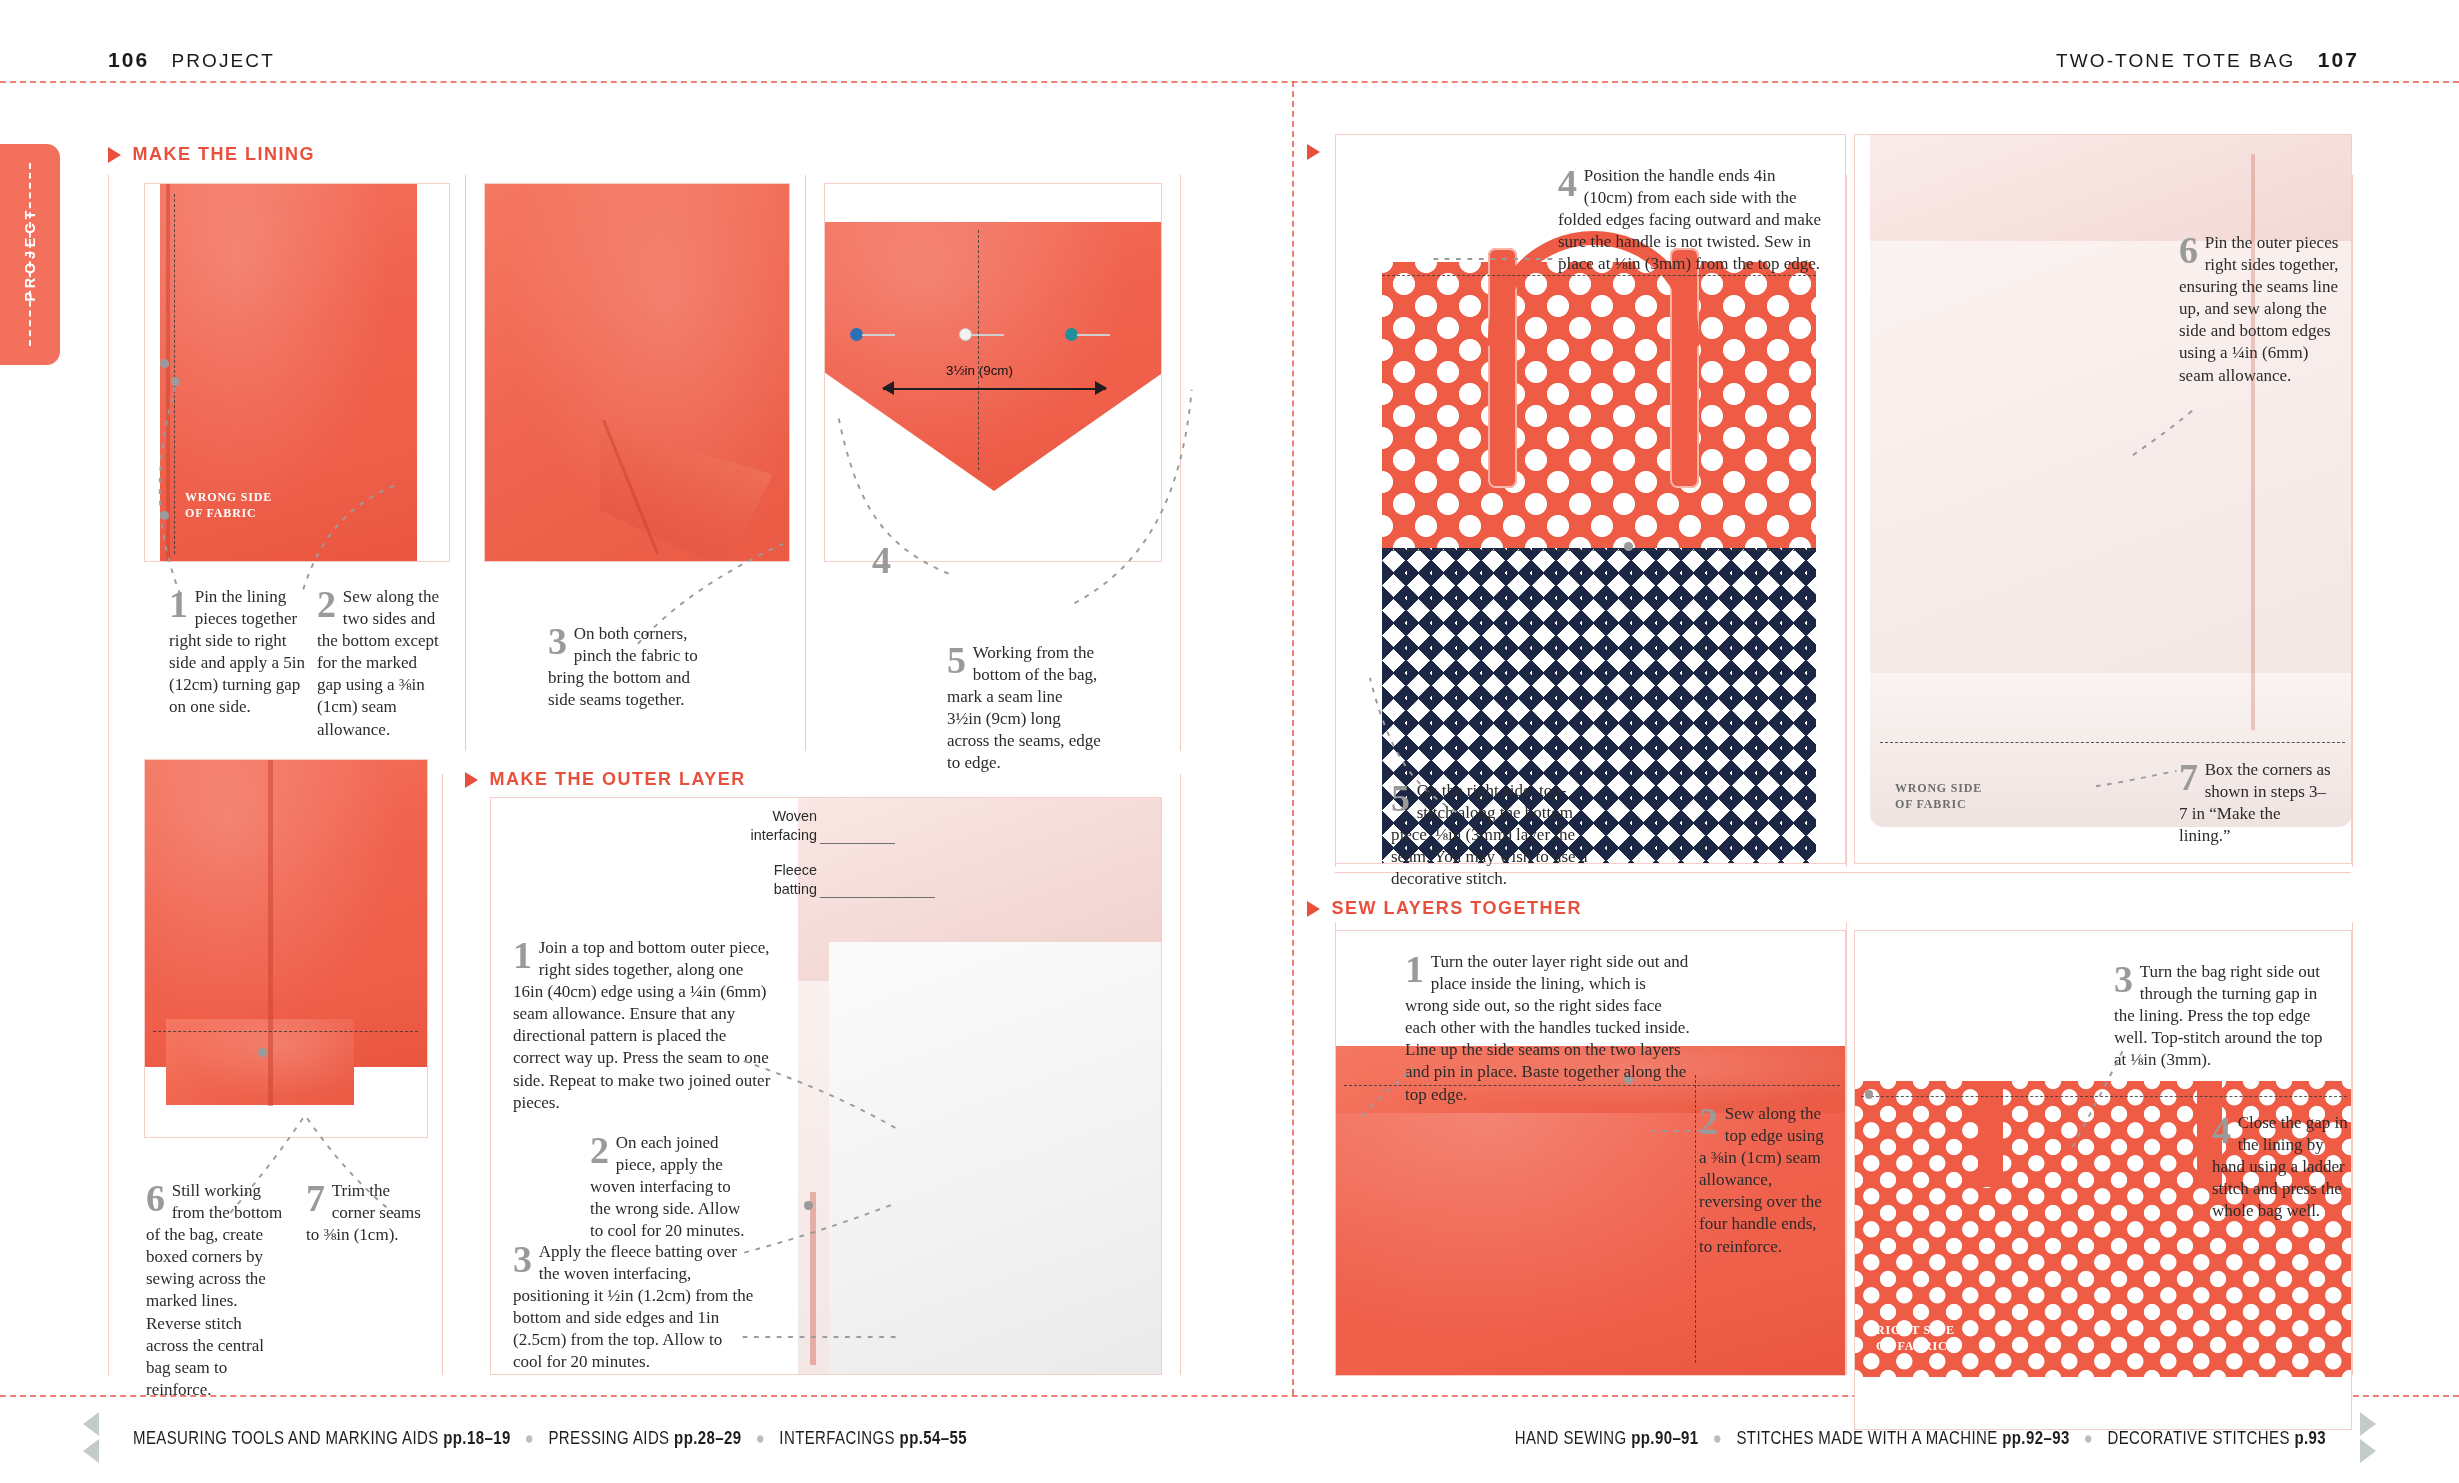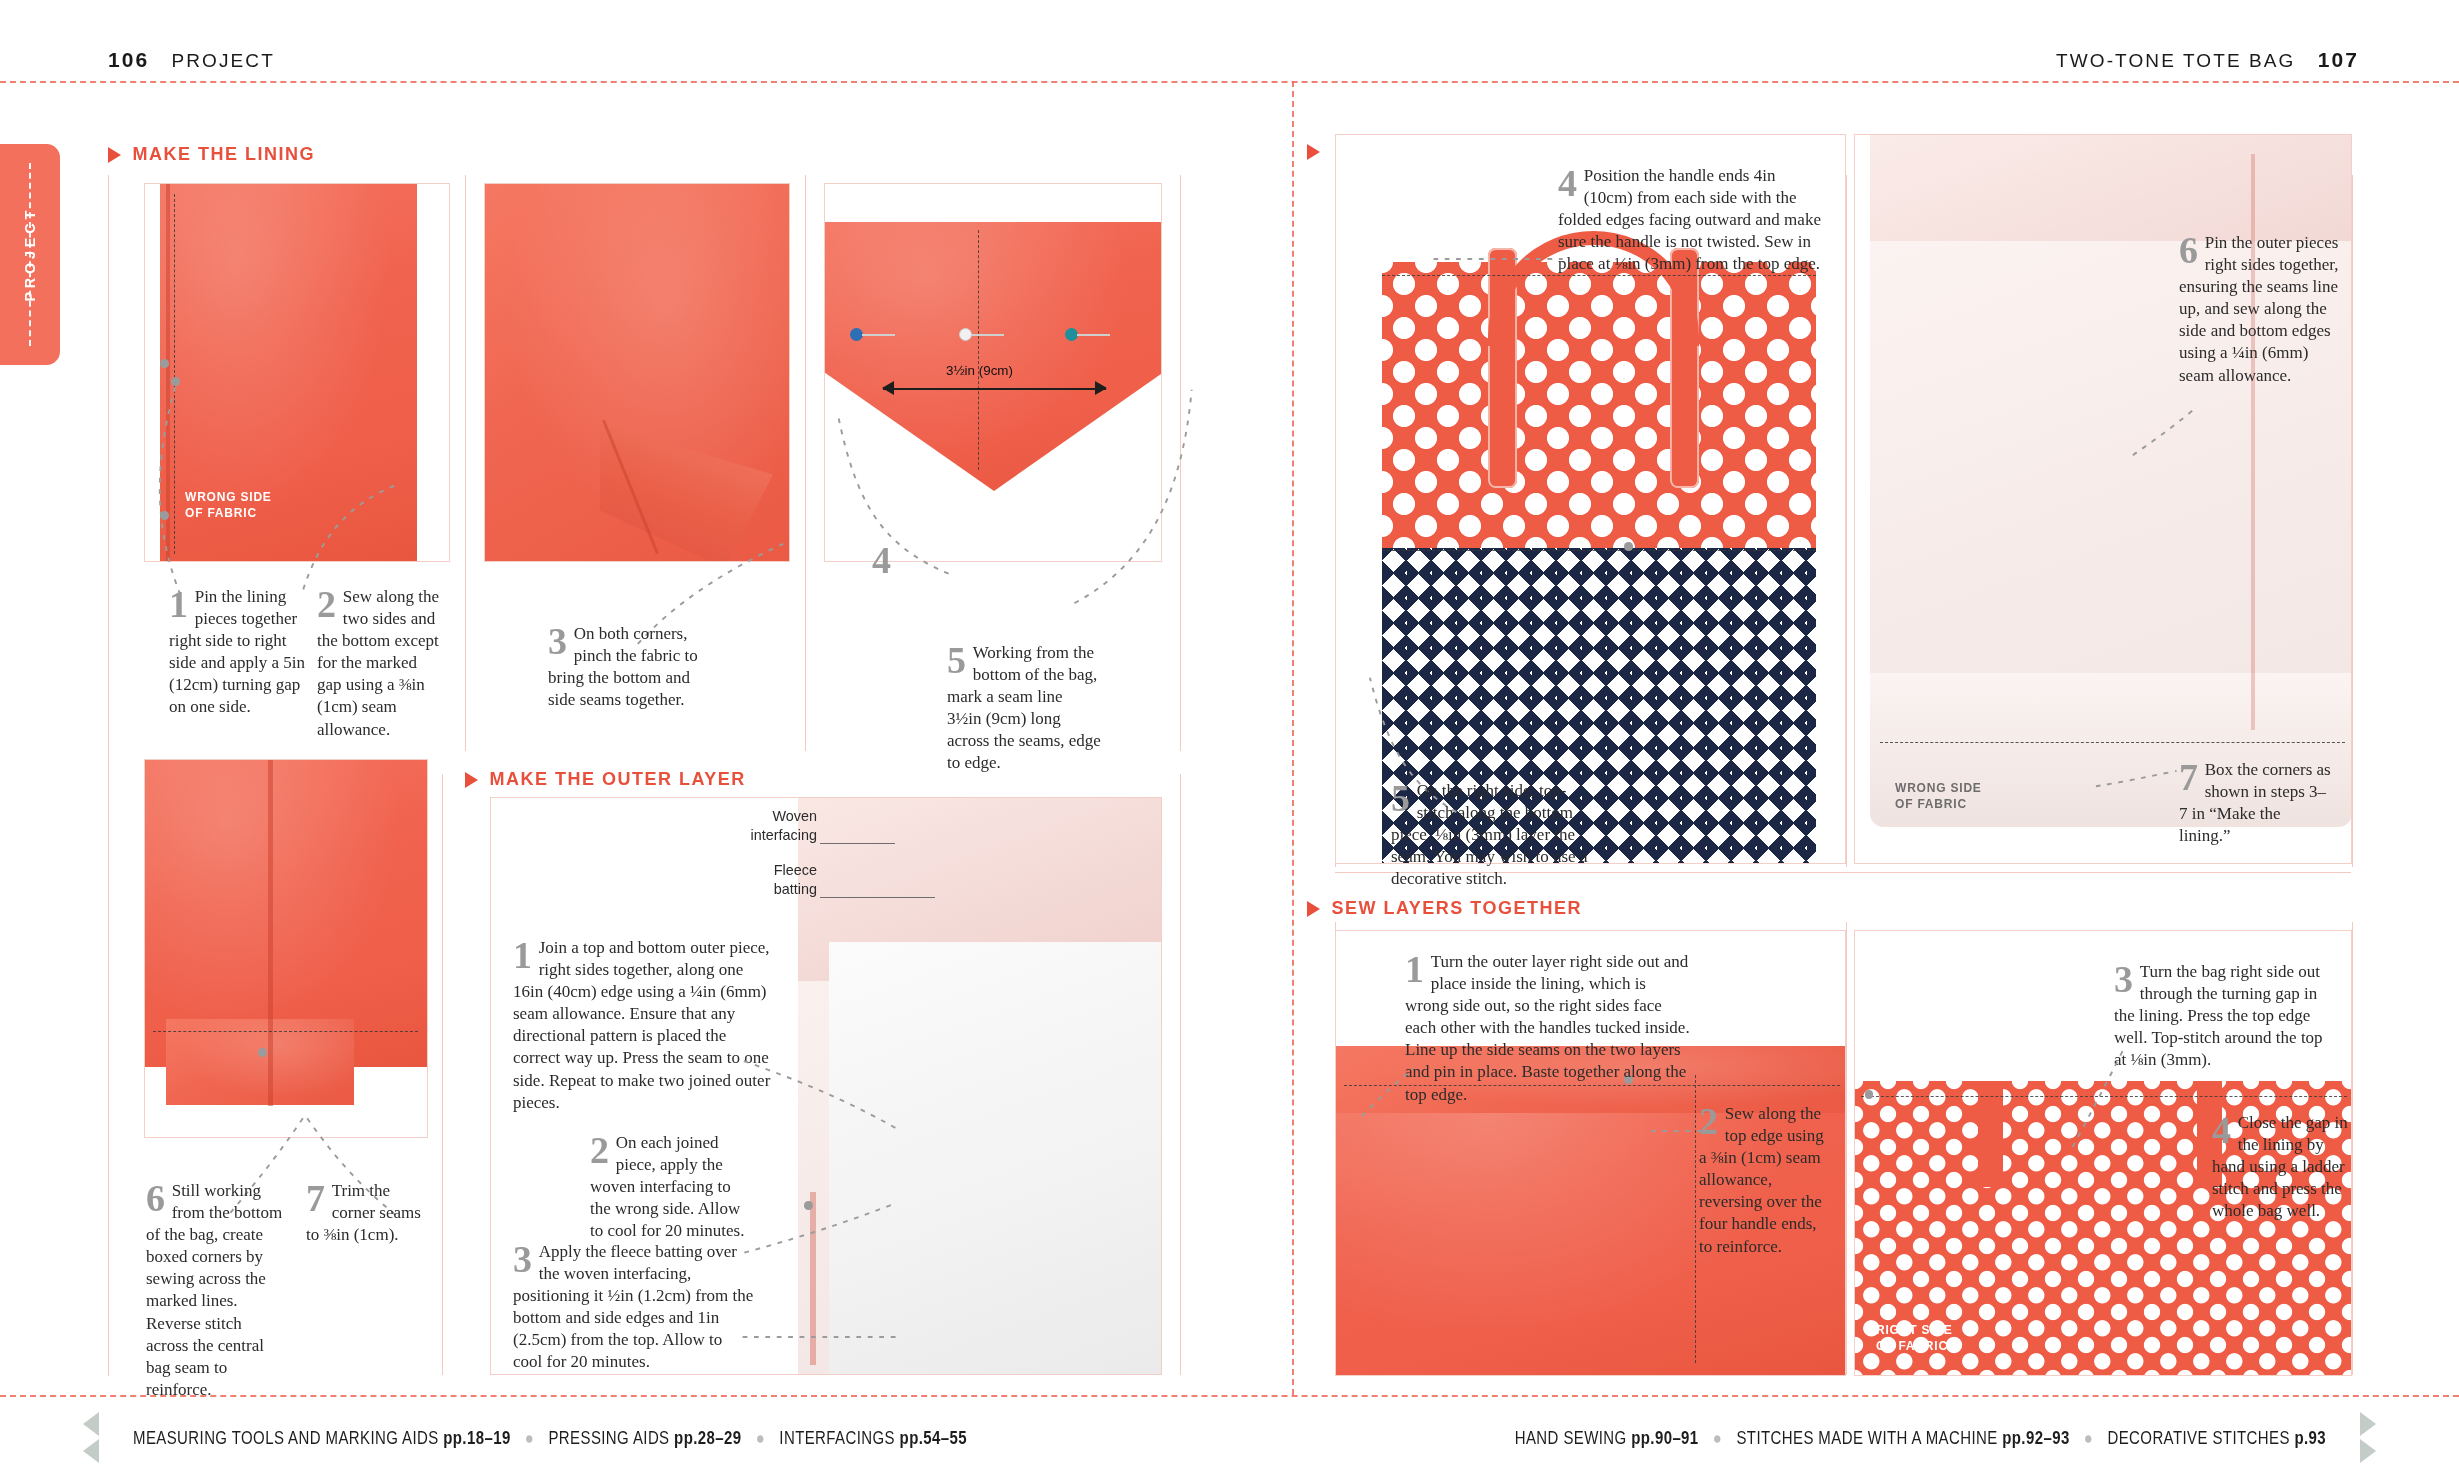--- a/index.html
+++ b/index.html
@@ -120,21 +120,21 @@
   .cap .n {
     float:left; font-size:38px; line-height:.84; font-weight:700;
     color:#9a9a9a; margin:2.9px 6.7px 0 0; font-family:"Liberation Serif", serif;
   }
   .lbl {
     position:absolute; font-family:"Liberation Sans", sans-serif;
     font-size:14.4px; color:#2b2b2b; line-height:1.35; text-align:right;
   }
   .leader { position:absolute; background:#6e6e6e; height:1px; }
   .fabtag {
-    position:absolute; font-family:Liberation Sans, sans-serif;
+    position:absolute; font-family:Liberation Serif, serif;
     font-size:12px; font-weight:700; letter-spacing:0.8px;
     color:#6d6d6d; line-height:1.3;
   }
   .fabtag.onred { color:#ffffff; }
 
   
   .lead { position:absolute; }
   .lead svg { display:block; overflow:visible; }
   .dot { position:absolute; width:8.6px;height:8.6px;border-radius:50%; background:#9b9b9b; }
 
@@ -490,21 +490,21 @@
 <div class="cap" style="left:1699px; top:1103px; width:133px;">
   <span class="n">2</span>
   <span>Sew along the top edge using a ⅜in (1cm) seam allowance, reversing over the four handle ends, to reinforce.</span>
 </div>
 <div class="lead" style="left:1649px; top:1112px;">
   <svg width="67" height="38" viewBox="0 0 70 40">
       <path d="M2 20 C 20 20, 40 20, 58 20" fill="none" stroke="#9b9b9b" stroke-width="2" stroke-dasharray="5 7"></path>
     </svg>
 </div>
 
-<div class="panel" style="left:1854px; top:930px; width:498px; height:446px;">
+<div class="panel" style="left:1854px; top:930px; width:498px; height:500px;">
   <div class="photo quatre-sm" style="left:0; top:150px; width:498px; height:296px;"></div>
   <div style="position:absolute;left:123px;top:150px;width:25px;height:106px;background:#ee5c46;"></div>
   <div style="position:absolute;left:342px;top:150px;width:25px;height:106px;background:#ee5c46;"></div>
   <div class="stitch" style="left:5.8px; top:165px; width:486px;"></div>
   <div class="dot" style="left:9.6px; top:159px;"></div>
   <div class="fabtag onred" style="left:21px; top:392px; white-space:pre;">RIGHT SIDE
 OF FABRIC</div>
 </div>
 
 <div class="cap" style="left:2114px; top:961px; width:209px;">

